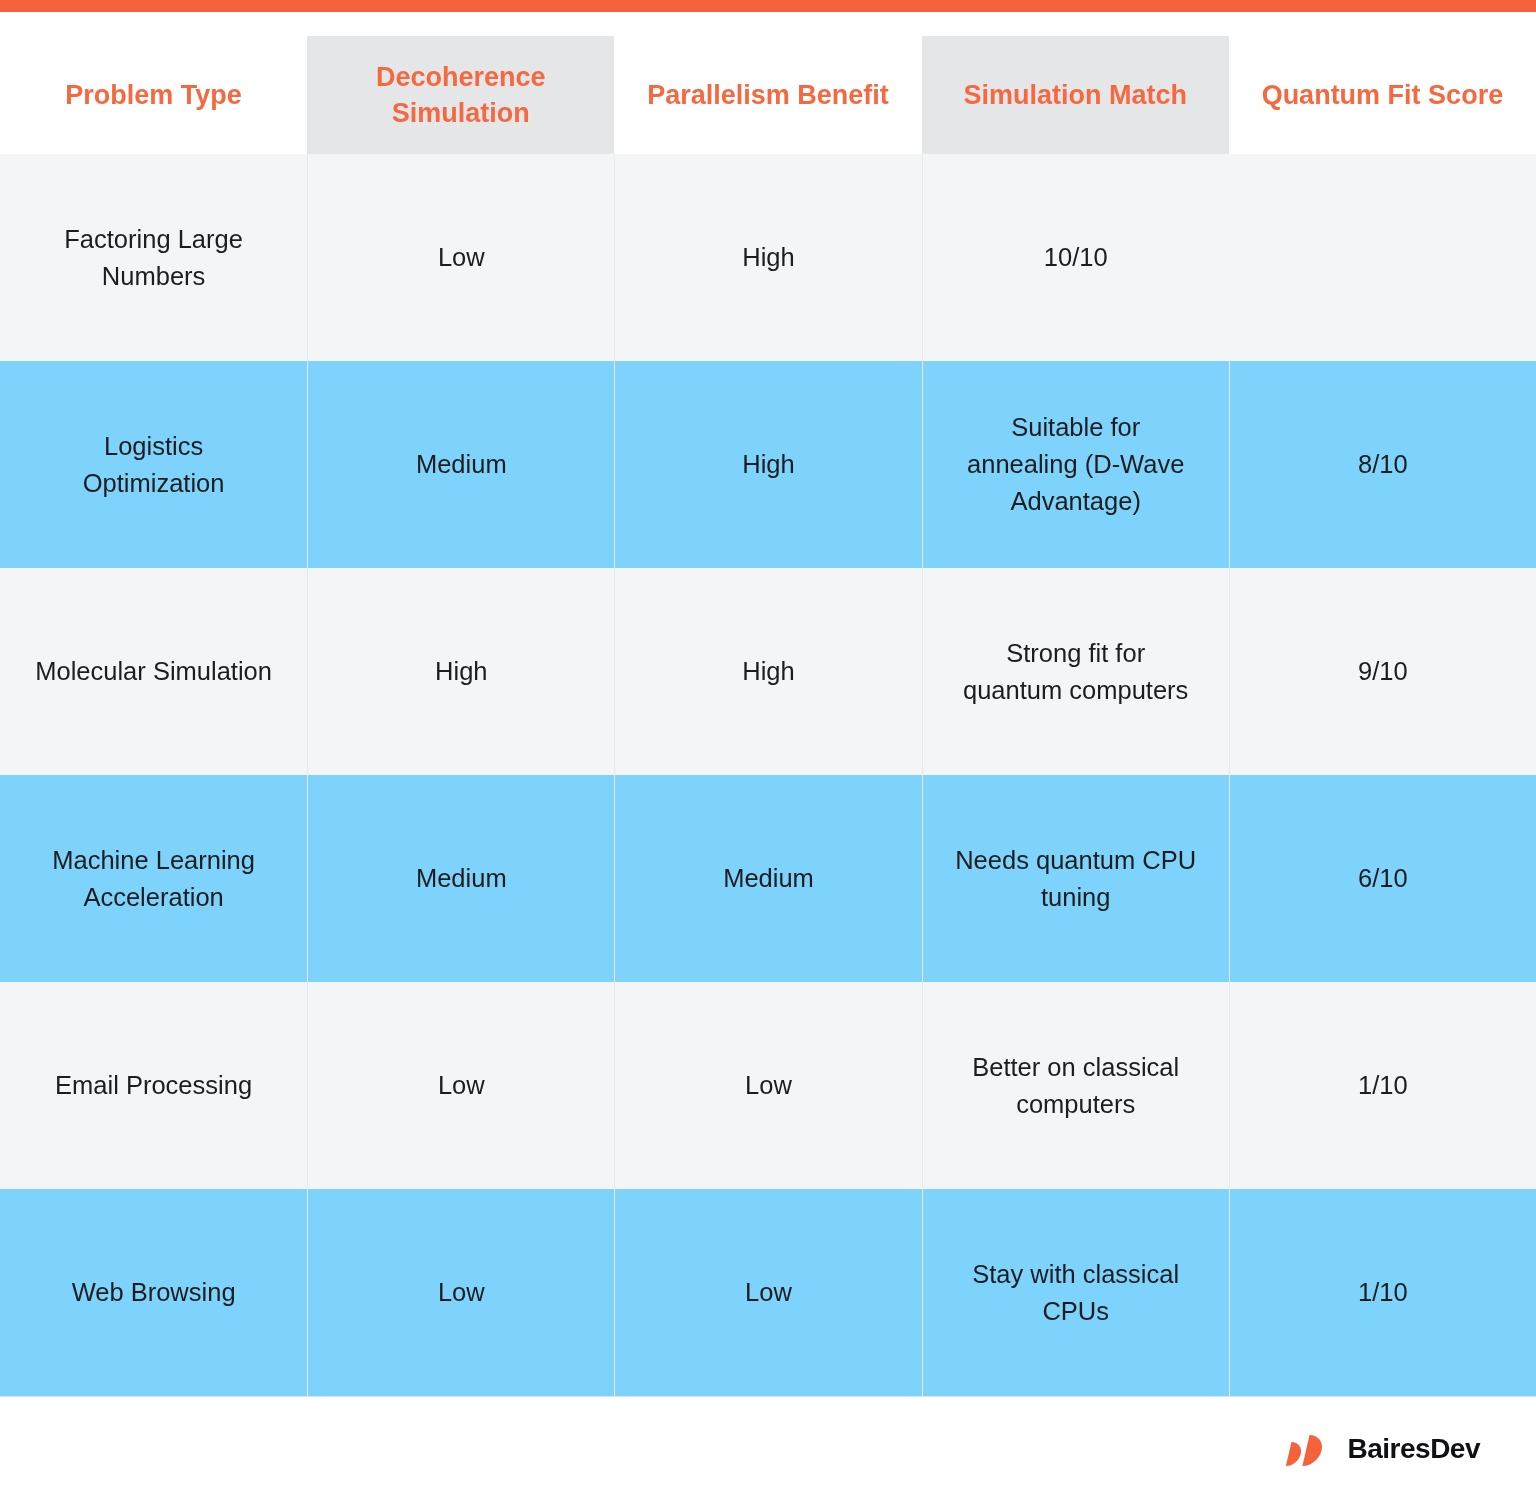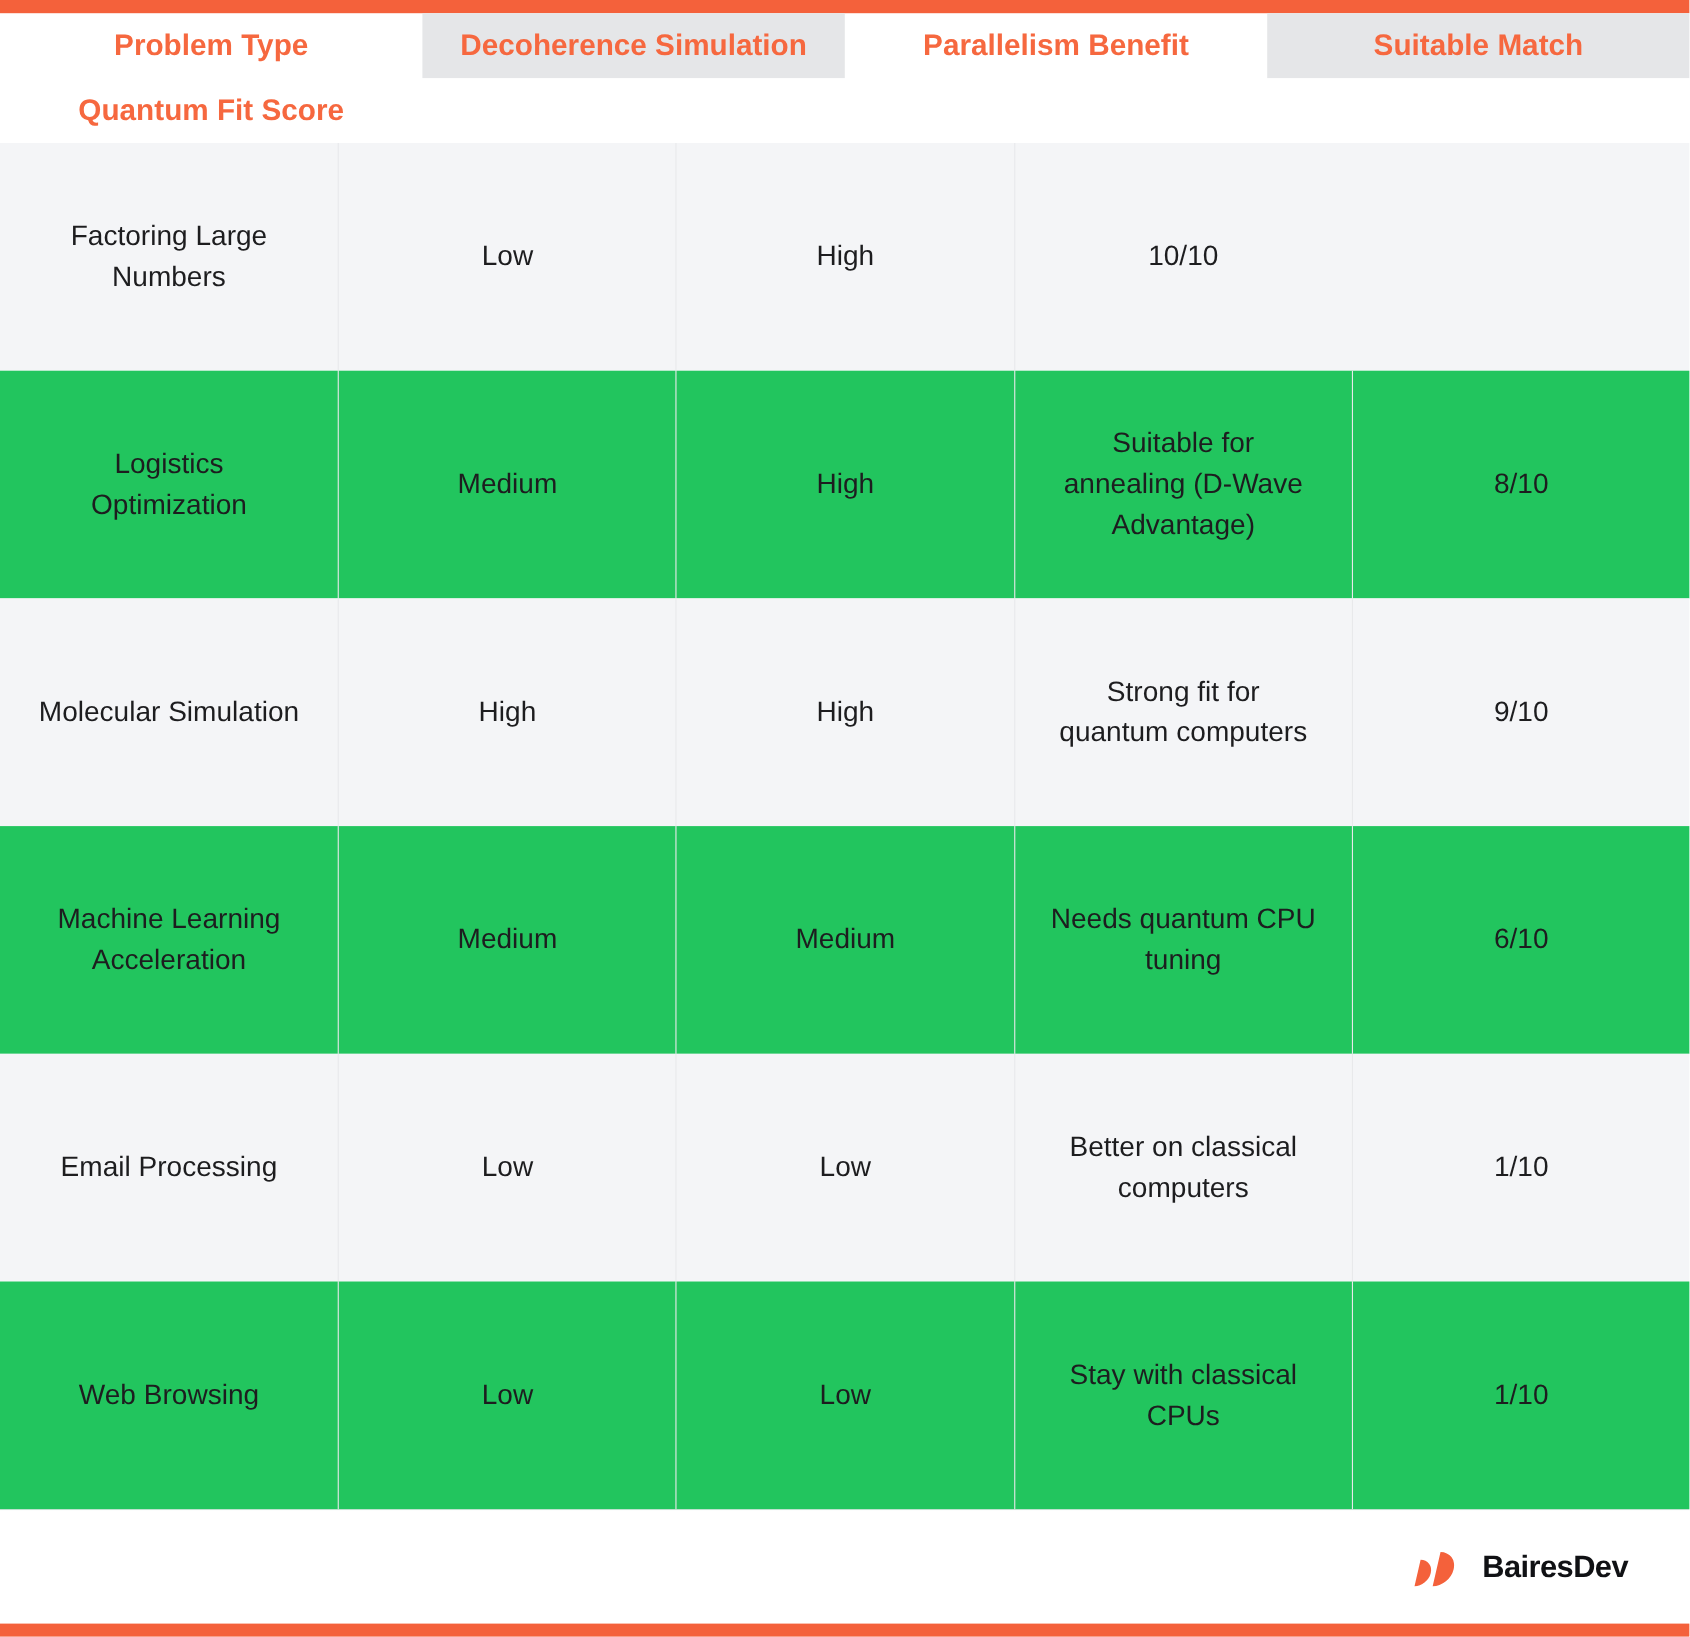--- a/index.html
+++ b/index.html
@@ -15,30 +15,30 @@
   html,body{margin:0;padding:0;}
   body{
     width:1536px;height:1488px;
     background:#ffffff;
     font-family:"Liberation Sans","DejaVu Sans",sans-serif;
     color:var(--text-dark);
     overflow:hidden;
   }
   .accent-bar{width:1536px;height:12px;background:var(--accent-orange);}
   .table{width:1536px;border-bottom:1px solid var(--table-bottom-border);box-sizing:border-box;}
-  .thead{display:grid;grid-template-columns:repeat(4,1fr);height:118px;}
+  .thead{display:grid;grid-template-columns:repeat(5,1fr);height:118px;margin-top:24px;}
   .th{
     display:flex;align-items:center;justify-content:center;
     text-align:center;
     font-weight:bold;font-size:27px;line-height:1.35;
     color:var(--header-text-orange);
     padding:0 30px;box-sizing:border-box;
   }
   .th.shaded{background:var(--shaded-header-bg);}
-  .tr{display:grid;grid-template-columns:repeat(5,1fr);height:207px;background:#22c55e;}
+  .tr{display:grid;grid-template-columns:repeat(5,1fr);height:207px;background:#7dd3fc;}
   .tr.striped{background:var(--striped-row-bg);}
   .td{
     display:flex;align-items:center;justify-content:center;
     text-align:center;
     font-size:25.5px;line-height:1.45;
     color:var(--text-dark);
     padding:0 32px;box-sizing:border-box;
     border-left:1px solid var(--divider);
   }
   .td:first-child{border-left:none;}
@@ -58,21 +58,21 @@
 </head>
 <body>
 
 <div class="accent-bar"></div>
 
 <div class="table">
   <div class="thead">
     <div class="th">Problem Type</div>
     <div class="th shaded">Decoherence Simulation</div>
     <div class="th">Parallelism Benefit</div>
-    <div class="th shaded">Suitable Match</div>
+    <div class="th shaded">Simulation Match</div>
     <div class="th">Quantum Fit Score</div>
   </div>
 
   <div class="tr striped">
     <div class="td">Factoring Large Numbers</div>
     <div class="td">Low</div>
     <div class="td">High</div>
     <div class="td">10/10</div>
   </div>
 

